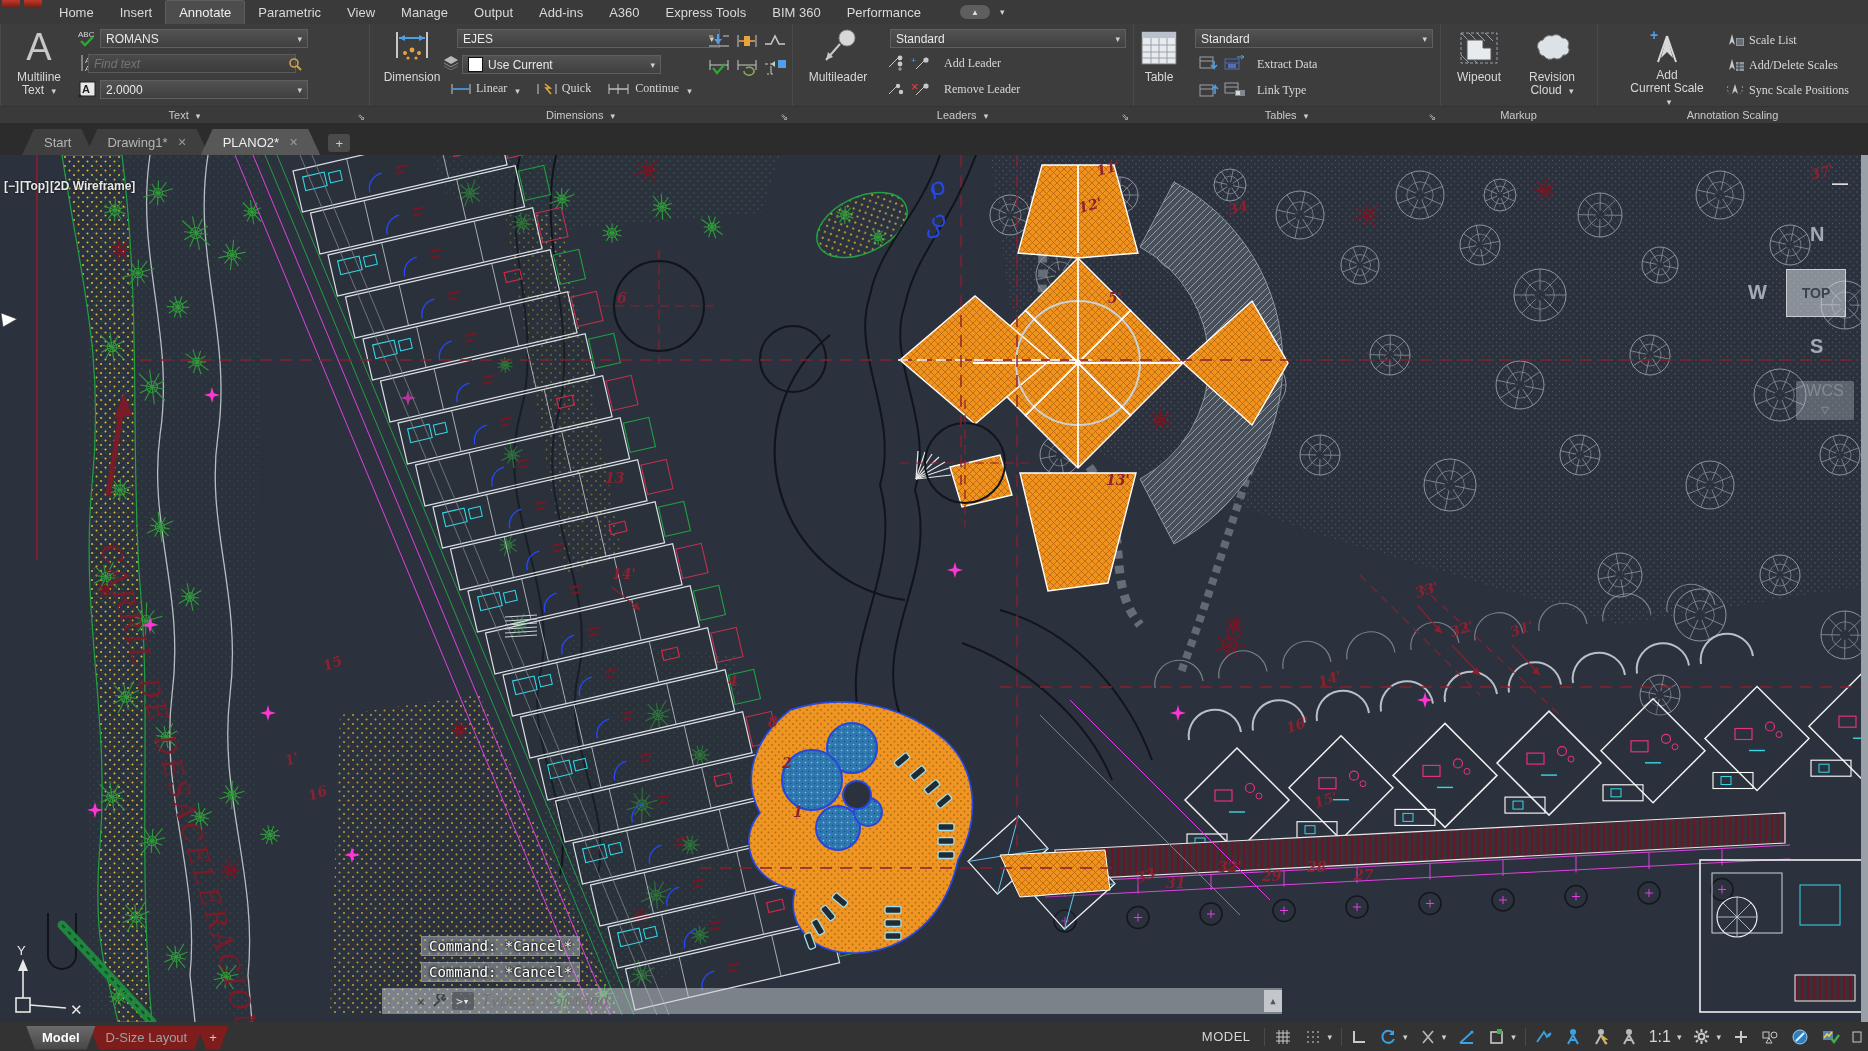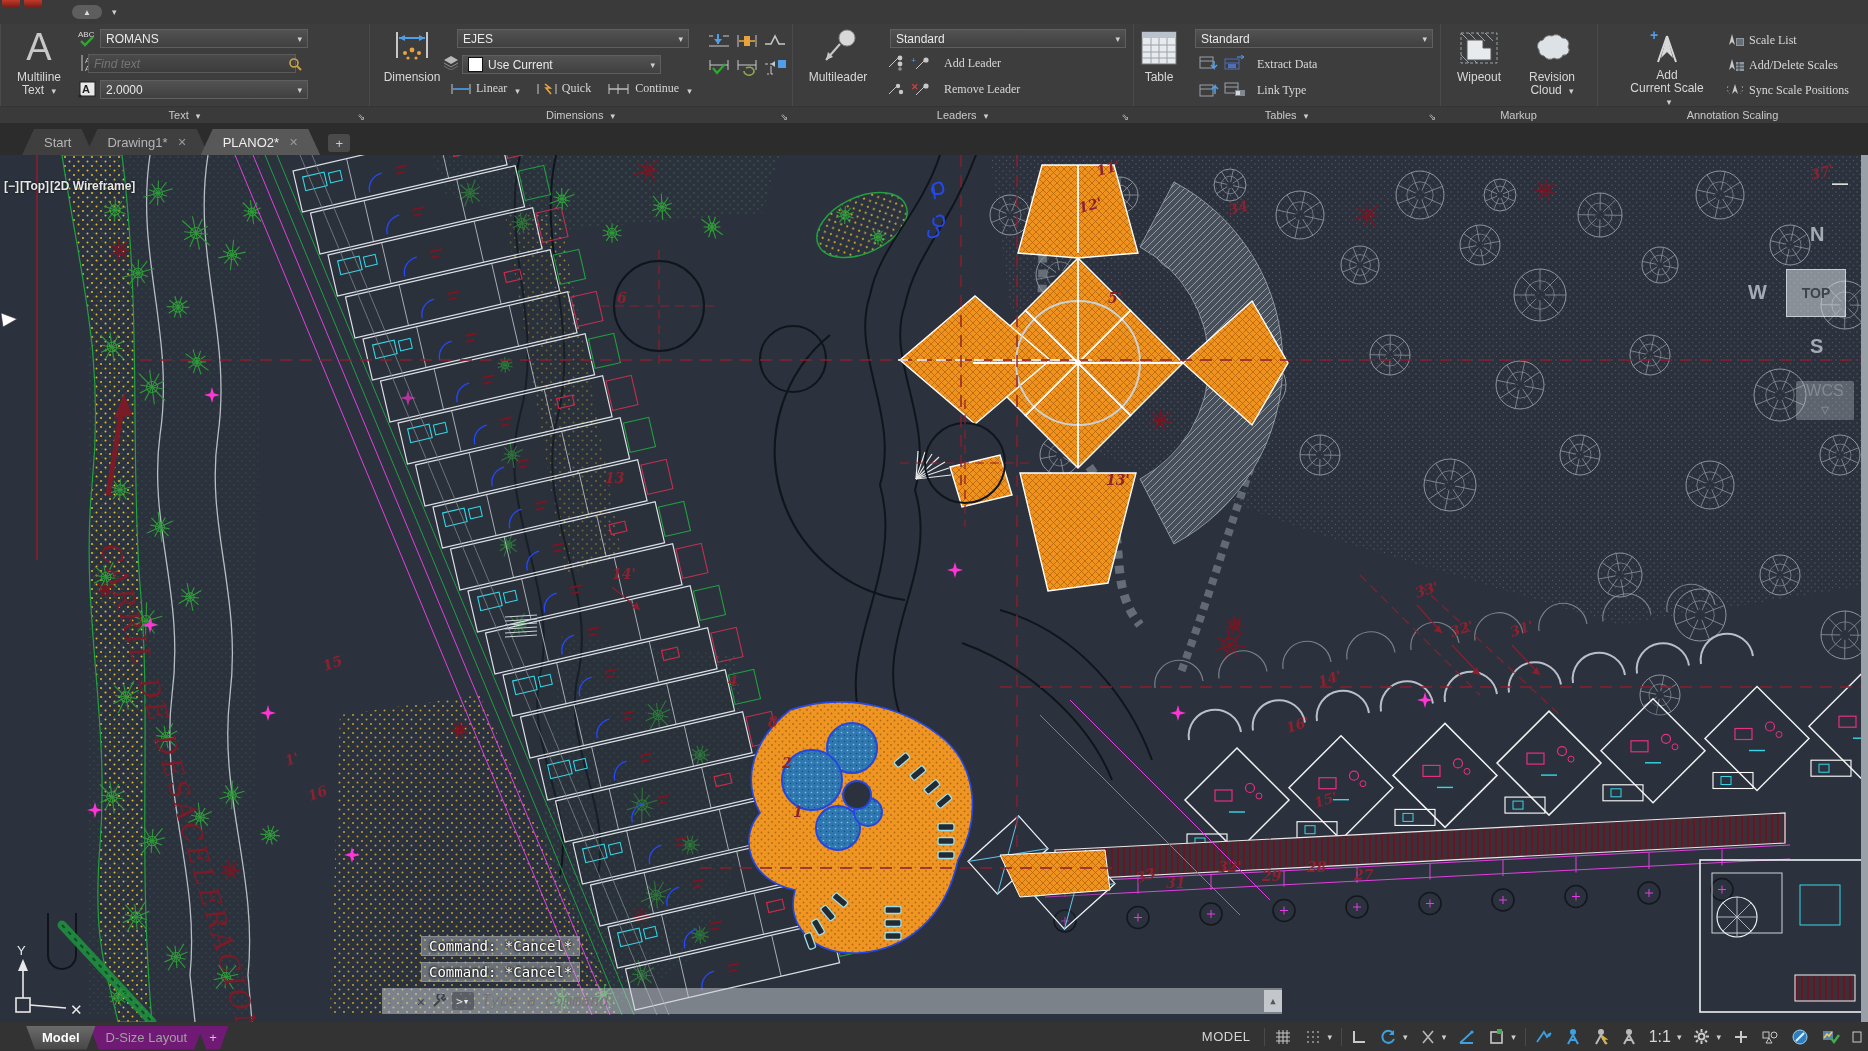--- a/index.html
+++ b/index.html
@@ -56,36 +56,50 @@
           display:flex;align-items:center;z-index:6;font-family:"DejaVu Sans Mono",monospace;}
   #cmdbar .grip{color:#5d646c;font-size:10px;letter-spacing:1px;margin:0 4px 0 3px;}
   #cmdbar .cx{color:#3c424a;font-size:13px;margin:0 6px;}
   #cmdbar .chip{width:22px;height:18px;background:rgba(60,66,74,.55);color:#e8e8e8;font-size:11px;display:flex;align-items:center;justify-content:center;border-radius:2px;margin:0 6px;}
   #cmd-input{flex:0 0 300px;background:transparent;border:none;outline:none;font:italic 15px "DejaVu Sans Mono",monospace;color:#5a6168;}
   #cmdbar .scrollup{margin-left:auto;width:18px;height:22px;background:rgba(225,228,232,.7);color:#555;font-size:9px;display:flex;align-items:center;justify-content:center;}
   #right-strip{position:absolute;right:0;top:155px;width:7px;height:867px;background:#9aa0a7;z-index:4;}
   
   #statusbar{position:absolute;left:0;top:1022px;width:100%;height:29px;background:#333333;display:flex;align-items:center;color:#cfcfcf;}
   .ltab{height:24px;margin-top:2px;padding:0 16px;display:flex;align-items:center;font-size:13px;color:#a0a0a0;
-        background:#701a75;clip-path:polygon(0 0,100% 0,calc(100% - 9px) 100%,9px 100%);margin-right:-6px;}
+        background:#7f1d1d;clip-path:polygon(0 0,100% 0,calc(100% - 9px) 100%,9px 100%);margin-right:-6px;}
   .ltab.active{background:linear-gradient(#6a6a6a,#474747);color:#fff;font-weight:bold;z-index:2;}
   .ltab.plus{padding:0 12px;color:#ccc;}
   #sb-right{margin-left:auto;display:flex;align-items:center;height:100%;}
   .sbi{height:29px;padding:0 6px;display:flex;align-items:center;justify-content:center;gap:2px;font-size:12px;}
   .sbi svg{display:block}
   .sb-sep{width:1px;height:18px;background:#4a4a4a;margin:0 3px;}
   #sb-model{font-size:13px;color:#d5d5d5;padding:0 10px;letter-spacing:.5px;}
 </style>
 </head>
 <body>
 
 <div id="menubar">
   <div id="logo-nub">
       <i class="n1"></i>
       <i class="n2"></i>
+    </div>
+  <div id="menu-items" style="display:flex">
+      <div class="mitem">Home</div>
+      <div class="mitem">Insert</div>
+      <div class="mitem active">Annotate</div>
+      <div class="mitem">Parametric</div>
+      <div class="mitem">View</div>
+      <div class="mitem">Manage</div>
+      <div class="mitem">Output</div>
+      <div class="mitem">Add-ins</div>
+      <div class="mitem">A360</div>
+      <div class="mitem">Express Tools</div>
+      <div class="mitem">BIM 360</div>
+      <div class="mitem">Performance</div>
     </div>
   <div id="mcloud">
     <span class="pill">▲</span>
     <span class="caret">▾</span>
   </div>
 </div>
 
 <div id="ribbon">
 
   <div class="panel" style="left:0;width:369px">
@@ -151,21 +165,21 @@
       </svg>
       <span>Dimension</span>
     </div>
     <span class="icn" style="position:absolute;left:74px;top:31px">
       <svg width="16" height="15">
           <path d="M8 1 L15 5 L8 9 L1 5 Z" fill="#b9b9b9"></path>
           <path d="M1 8 L8 12 L15 8" fill="none" stroke="#8f8f8f"></path>
           <path d="M1 11 L8 15 L15 11" fill="none" stroke="#6f6f6f"></path>
         </svg>
       </span>
-    <div class="combo" style="left:88px;top:5px;width:232px">
+    <div class="combo" style="left:88px;top:5px;width:263px">
         <span>EJES</span>
         <span class="caret">▾</span>
       </div>
     <div class="combo" style="left:93px;top:31px;width:199px">
       <span style="width:13px;height:13px;background:#fff;border:1px solid #111;margin-right:5px"></span>
       <span>Use Current</span>
         <span class="caret">▾</span>
       </div>
     <div class="srow" style="left:81px;top:57px">
       <span class="icn">

